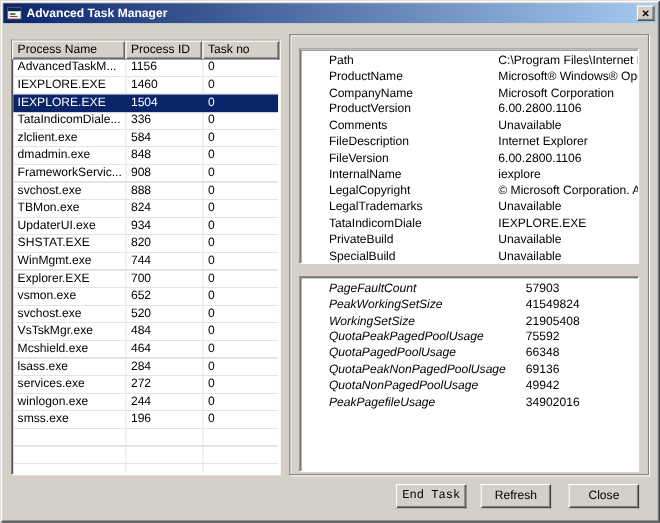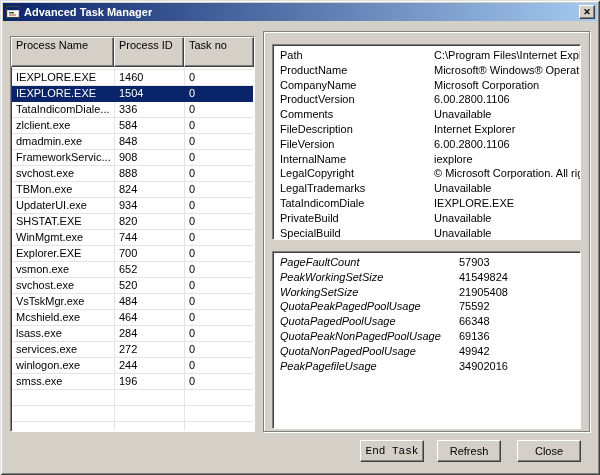--- a/index.html
+++ b/index.html
@@ -33,21 +33,21 @@
     display: flex; align-items: center; justify-content: center;
     font-size: 9px; font-weight: bold; line-height: 1; cursor: default;
   }
   
   .listbox {
     position: absolute; left: 10px; top: 36px; width: 245px; height: 396px;
     background: #fff;
     border: 1px solid; border-color: #808080 #fff #fff #808080;
     box-shadow: inset 1px 1px 0 #404040;
   }
-  .lheader { display: flex; height: 30px; position: relative; z-index: 2; }
+  .lheader { display: flex; height: 17px; position: relative; z-index: 2; }
   .hcell {
     background: #d4d0c8;
     border: 1px solid; border-color: #fff #404040 #404040 #fff;
     box-shadow: inset -1px -1px 0 #808080;
     padding: 1px 4px; overflow: hidden; white-space: nowrap;
   }
   .h0 { width: 103px; } .h1 { width: 70px; } .h2 { flex: 1; }
   .lbody {
     position: absolute; top: 17px; left: 1px; right: 1px; bottom: 1px;
     overflow: hidden;
@@ -71,21 +71,21 @@
   }
   .panel {
     position: absolute; left: 8px; right: 8px;
     background: #fff;
     border: 1px solid; border-color: #808080 #fff #fff #808080;
     box-shadow: inset 1px 1px 0 #404040;
     padding: 3px 0 0 0; overflow: hidden;
   }
   .panel1 { top: 12px; height: 196px; }
   .panel2 { top: 219px; height: 178px; }
-  .prow { display: flex; line-height: 14.8px; padding-left: 7px; }
+  .prow { display: flex; line-height: 14.8px; padding-left: 7px; margin-left: 19px; }
   .pn { flex: none; overflow: hidden; white-space: nowrap; }
   .w1 .pn { width: 154px; }
   .w2 .pn { width: 179px; font-style: italic; }
   .pv { flex: 1; white-space: nowrap; overflow: hidden; }
   
   .btn {
     position: absolute; top: 440px; width: 64px; height: 22px;
     background: #d4d0c8; color: #000;
     border: 1px solid; border-color: #fff #404040 #404040 #fff;
     box-shadow: inset -1px -1px 0 #808080;

